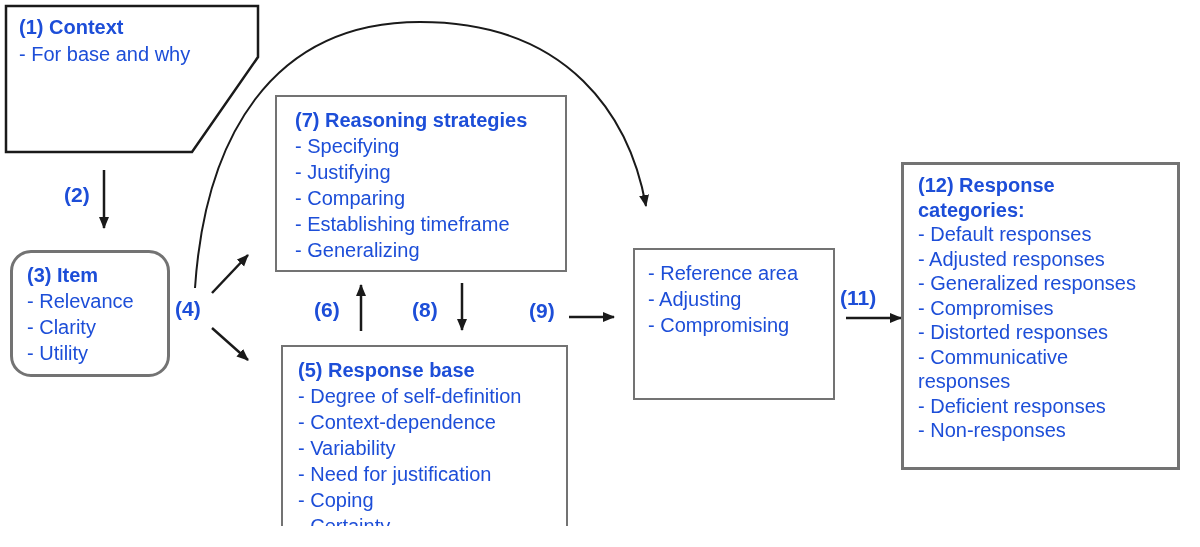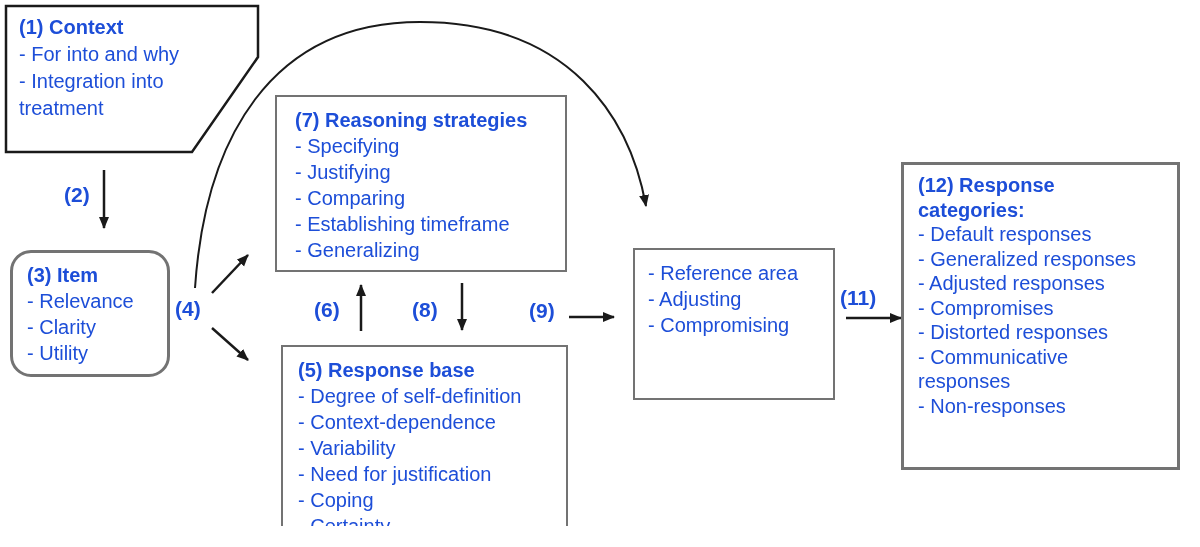--- a/index.html
+++ b/index.html
@@ -59,22 +59,21 @@
 
     <line x1="462" y1="283" x2="462" y2="330" stroke="#1a1a1a" stroke-width="2.5" marker-end="url(#ah)"></line>
 
     <line x1="569" y1="317" x2="614" y2="317" stroke="#1a1a1a" stroke-width="2.5" marker-end="url(#ah)"></line>
 
     <line x1="846" y1="318" x2="901" y2="318" stroke="#1a1a1a" stroke-width="2.5" marker-end="url(#ah)"></line>
   </svg>
 
   <div class="box noborder" id="box1">
     <div class="title">(1) Context</div>
-    <div class="item">- For into and why</div>
-    <div class="item">- Integration into treatment</div>
+    <div class="item">- For base and why</div>
   </div>
 
   <div class="box thick" id="box3">
     <div class="title">(3) Item</div>
     <div class="item">- Relevance</div>
     <div class="item">- Clarity</div>
     <div class="item">- Utility</div>
   </div>
 
   <div class="box" id="box7">
@@ -98,25 +97,26 @@
 
   <div class="box" id="box10">
     <div class="item">- Reference area</div>
     <div class="item">- Adjusting</div>
     <div class="item">- Compromising</div>
   </div>
 
   <div class="box thick" id="box12">
     <div class="title">(12) Response categories:</div>
     <div class="item">- Default responses</div>
+    <div class="item">- Adjusted responses</div>
     <div class="item">- Generalized responses</div>
-    <div class="item">- Adjusted responses</div>
     <div class="item">- Compromises</div>
     <div class="item">- Distorted responses</div>
     <div class="item">- Communicative responses</div>
+    <div class="item">- Deficient responses</div>
     <div class="item">- Non-responses</div>
   </div>
 
   <div class="lbl" id="l2">(2)</div>
   <div class="lbl" id="l4">(4)</div>
   <div class="lbl" id="l6">(6)</div>
   <div class="lbl" id="l8">(8)</div>
   <div class="lbl" id="l9">(9)</div>
   <div class="lbl" id="l11">(11)</div>
 

